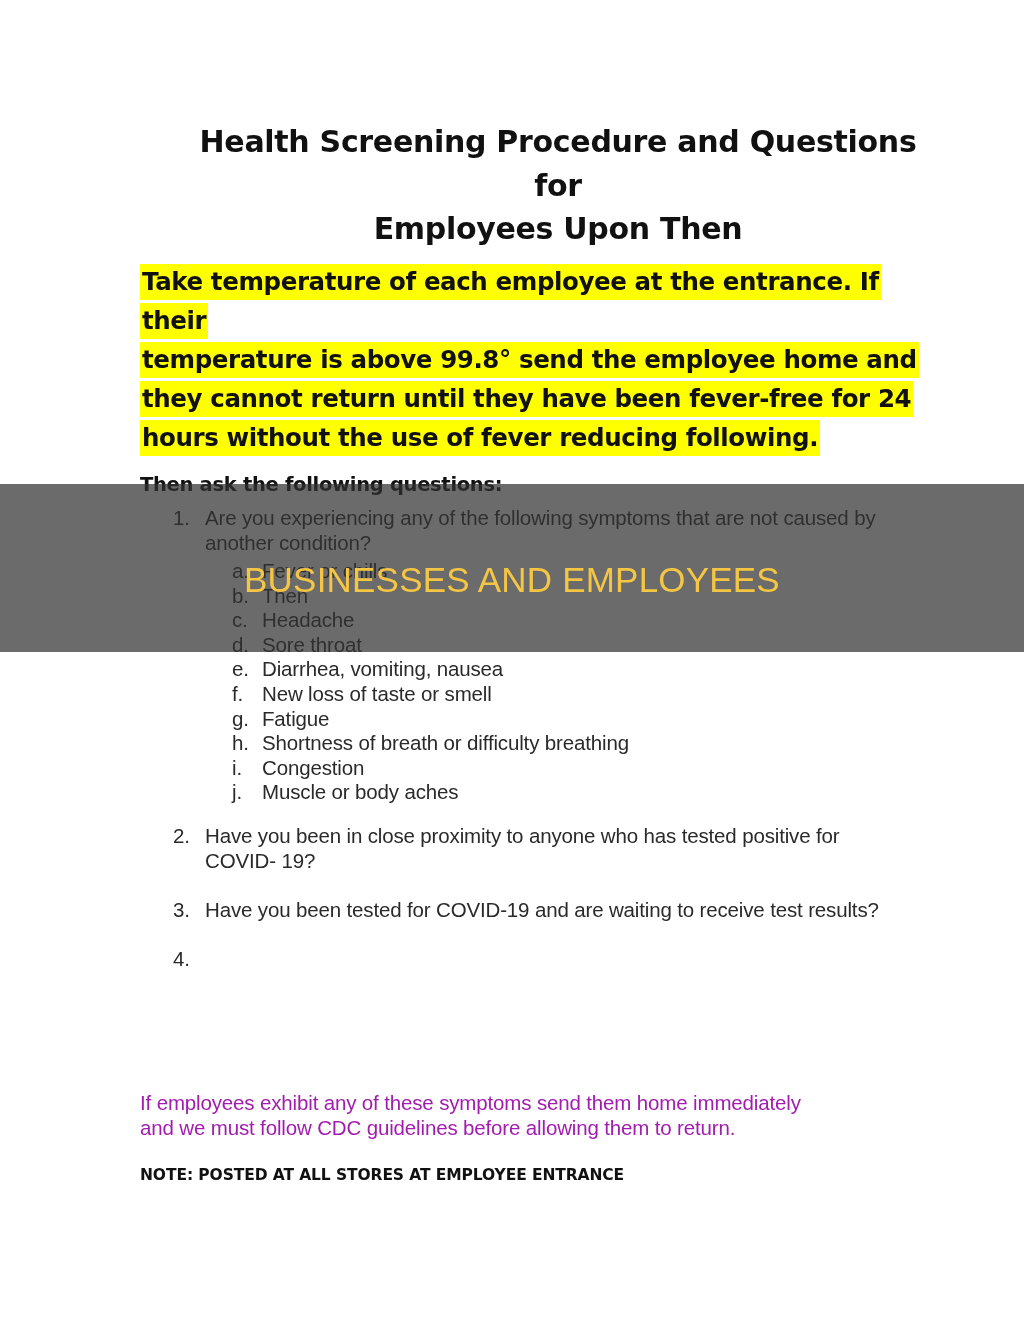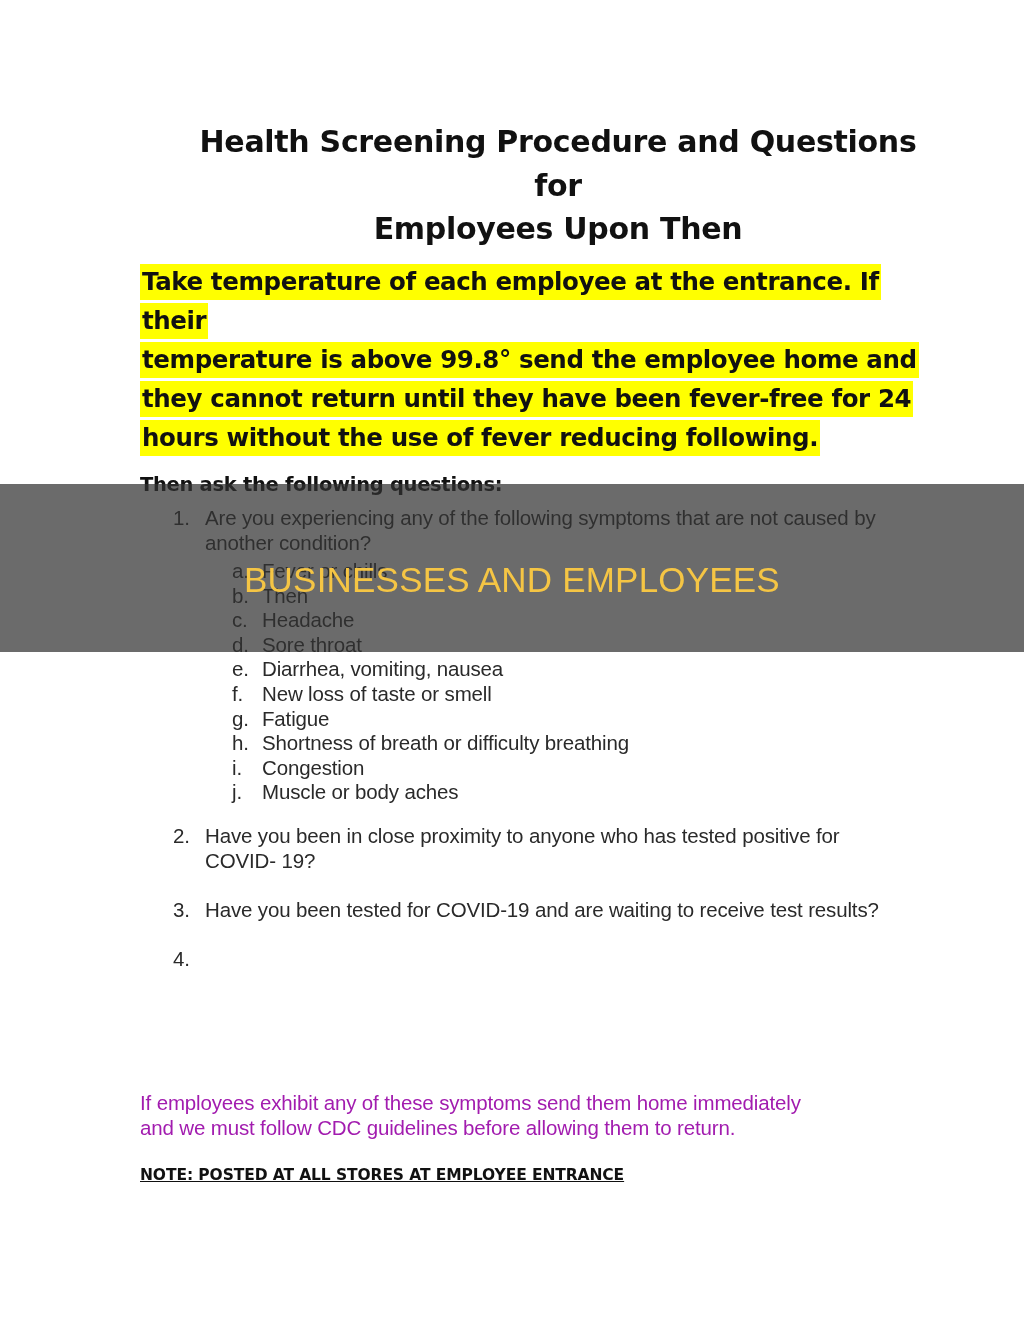--- a/index.html
+++ b/index.html
@@ -140,21 +140,20 @@
   
   .note {
     position: absolute;
     left: 140px;
     top: 1166px;
     font-family: "DejaVu Sans", sans-serif;
     font-weight: bold;
     font-size: 15.5px;
     letter-spacing: -0.1px;
     color: #111111;
-    text-decoration: underline;
   }
 
   
   .overlay-banner {
     position: absolute;
     left: 0;
     top: 484px;
     width: 1024px;
     height: 168px;
     background: rgba(50, 50, 50, 0.72);

